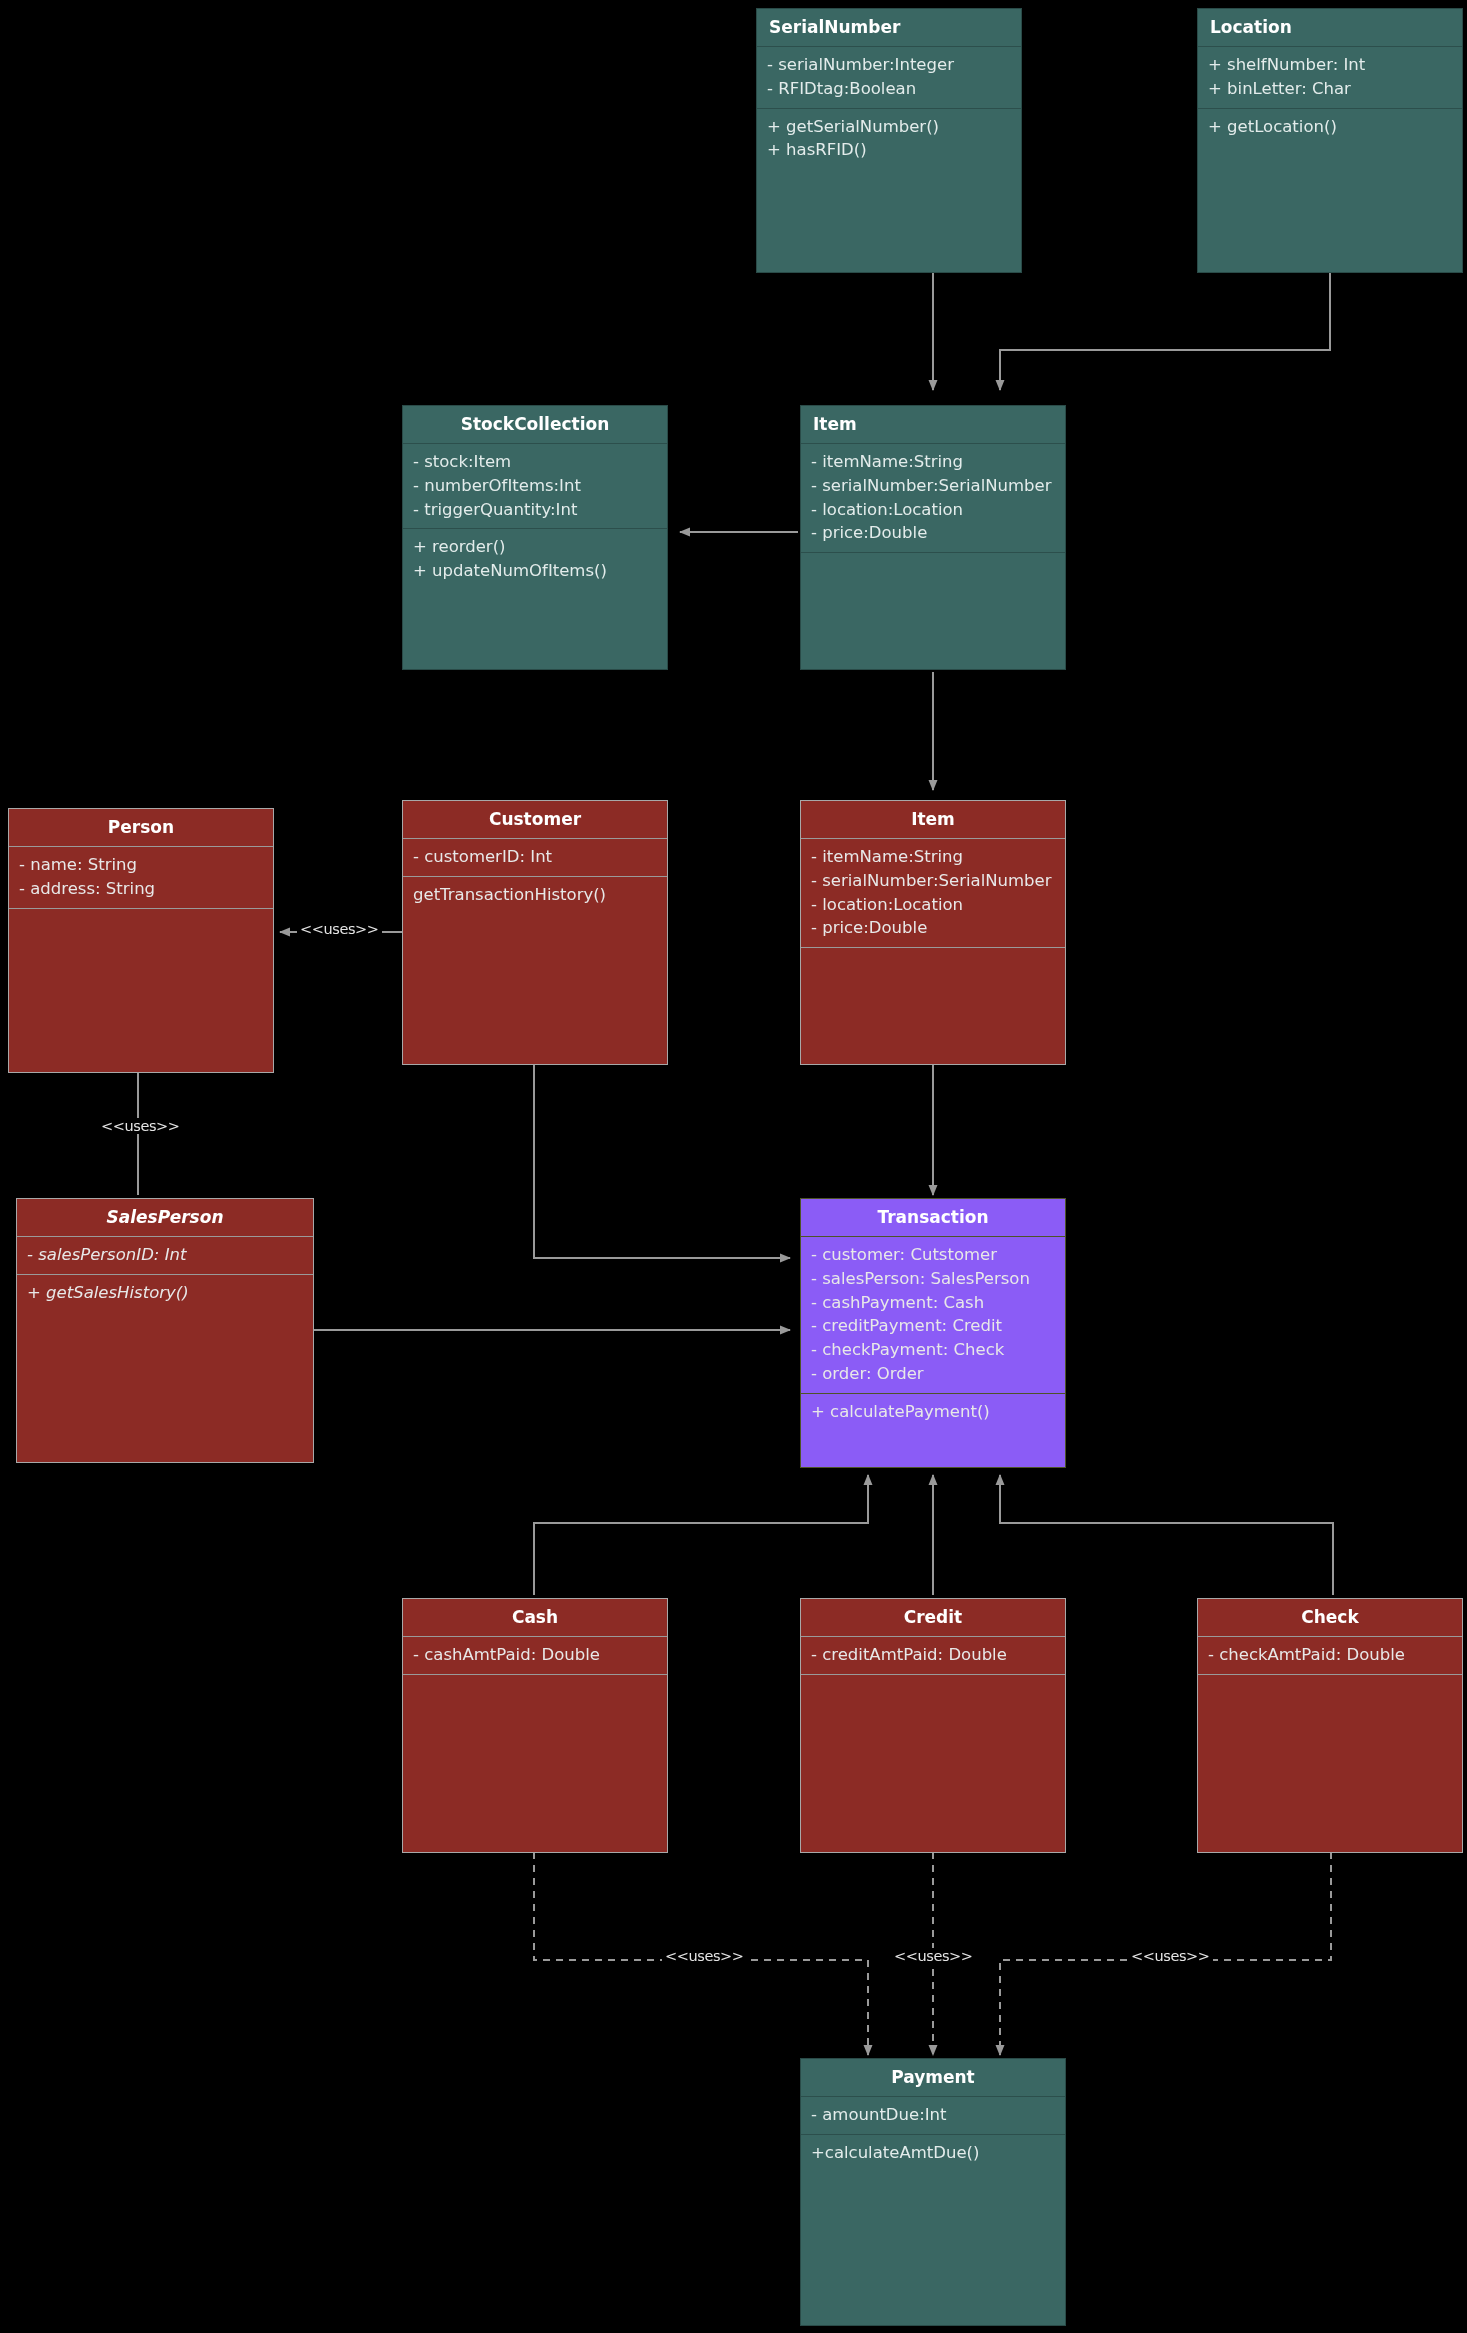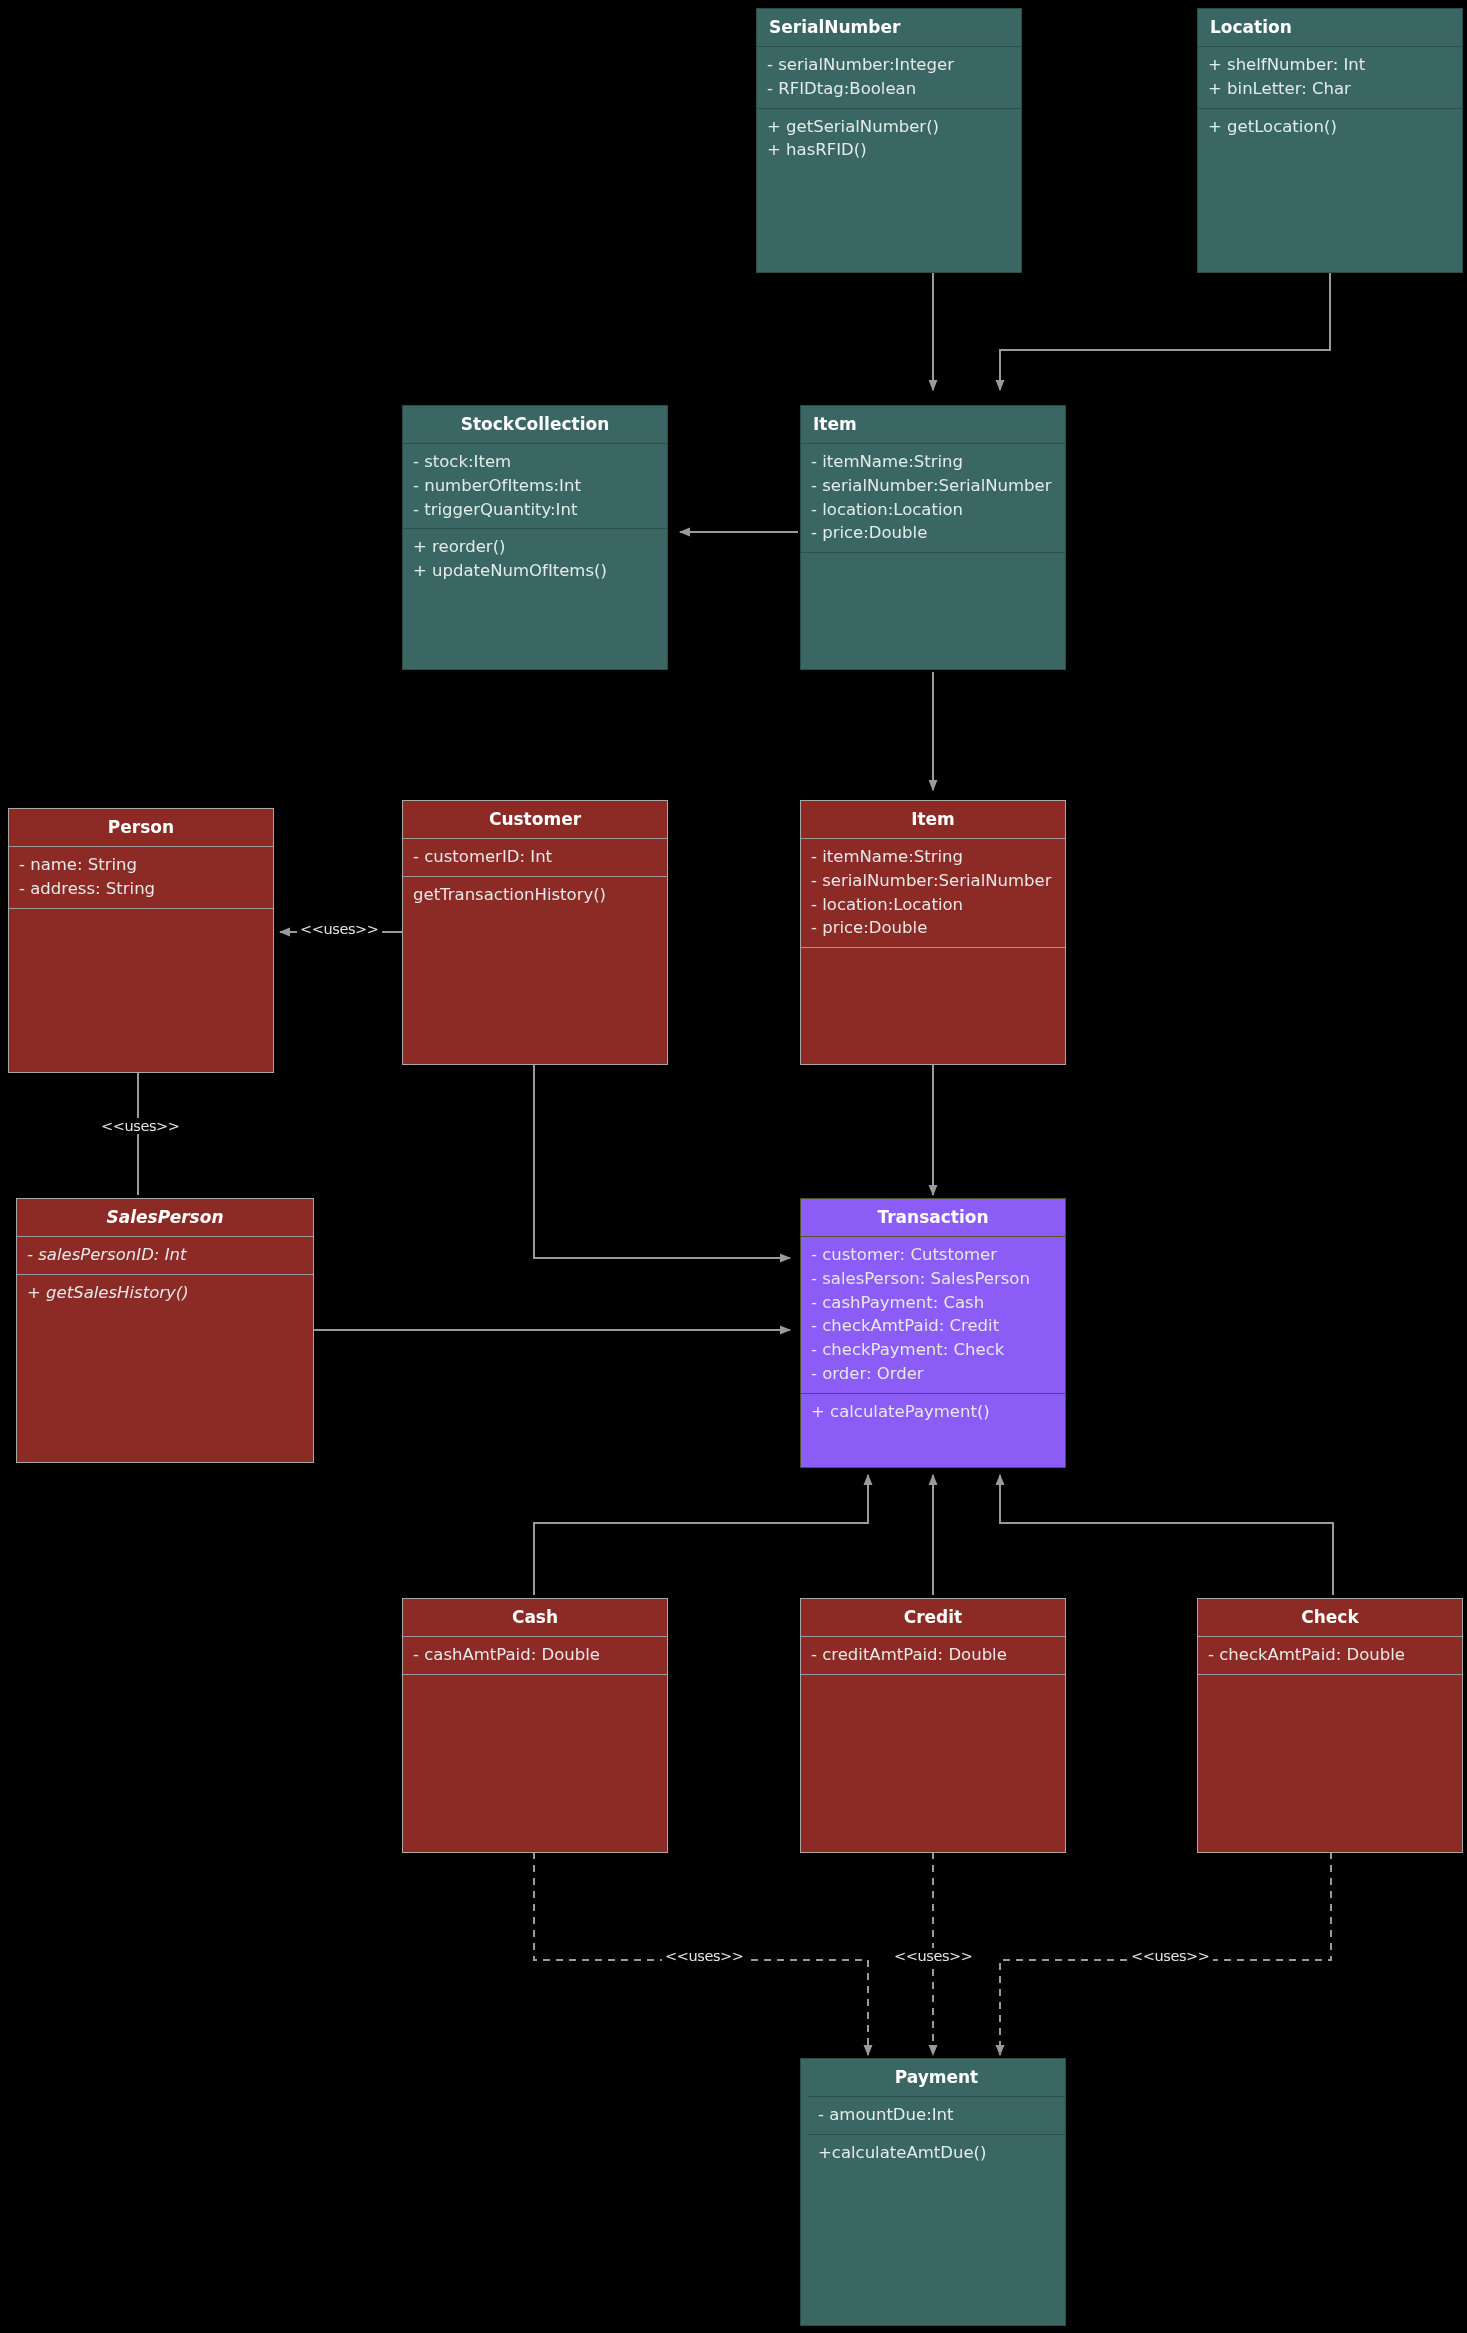--- a/index.html
+++ b/index.html
@@ -251,21 +251,21 @@
     </div>
   </div>
 
   <div class="uml-class olive centered-title" style="left:800px; top:1198px; width:266px; height:270px;">
     <div class="cls-title">Transaction</div>
     <div class="sep"></div>
     <div class="cls-section">
       <div class="cls-line">- customer: Cutstomer</div>
       <div class="cls-line">- salesPerson: SalesPerson</div>
       <div class="cls-line">- cashPayment: Cash</div>
-      <div class="cls-line">- checkAmtPaid: Credit</div>
+      <div class="cls-line">- creditPayment: Credit</div>
       <div class="cls-line">- checkPayment: Check</div>
       <div class="cls-line">- order: Order</div>
     </div>
     <div class="sep"></div>
     <div class="cls-section grow">
       <div class="cls-line">+ calculatePayment()</div>
     </div>
   </div>
 
   <div class="uml-class red centered-title" style="left:402px; top:1598px; width:266px; height:255px;">
@@ -291,21 +291,21 @@
   <div class="uml-class red centered-title" style="left:1197px; top:1598px; width:266px; height:255px;">
     <div class="cls-title">Check</div>
     <div class="sep"></div>
     <div class="cls-section">
       <div class="cls-line">- checkAmtPaid: Double</div>
     </div>
     <div class="sep"></div>
     <div class="cls-section grow"></div>
   </div>
 
-  <div class="uml-class teal centered-title" style="left:800px; top:2058px; width:266px; height:268px;padding-left:7px;">
+  <div class="uml-class teal centered-title" style="left:800px; top:2058px; width:266px; height:268px;">
     <div class="cls-title">Payment</div>
     <div class="sep"></div>
     <div class="cls-section">
       <div class="cls-line">- amountDue:Int</div>
     </div>
     <div class="sep"></div>
     <div class="cls-section grow">
       <div class="cls-line">+calculateAmtDue()</div>
     </div>
   </div>

